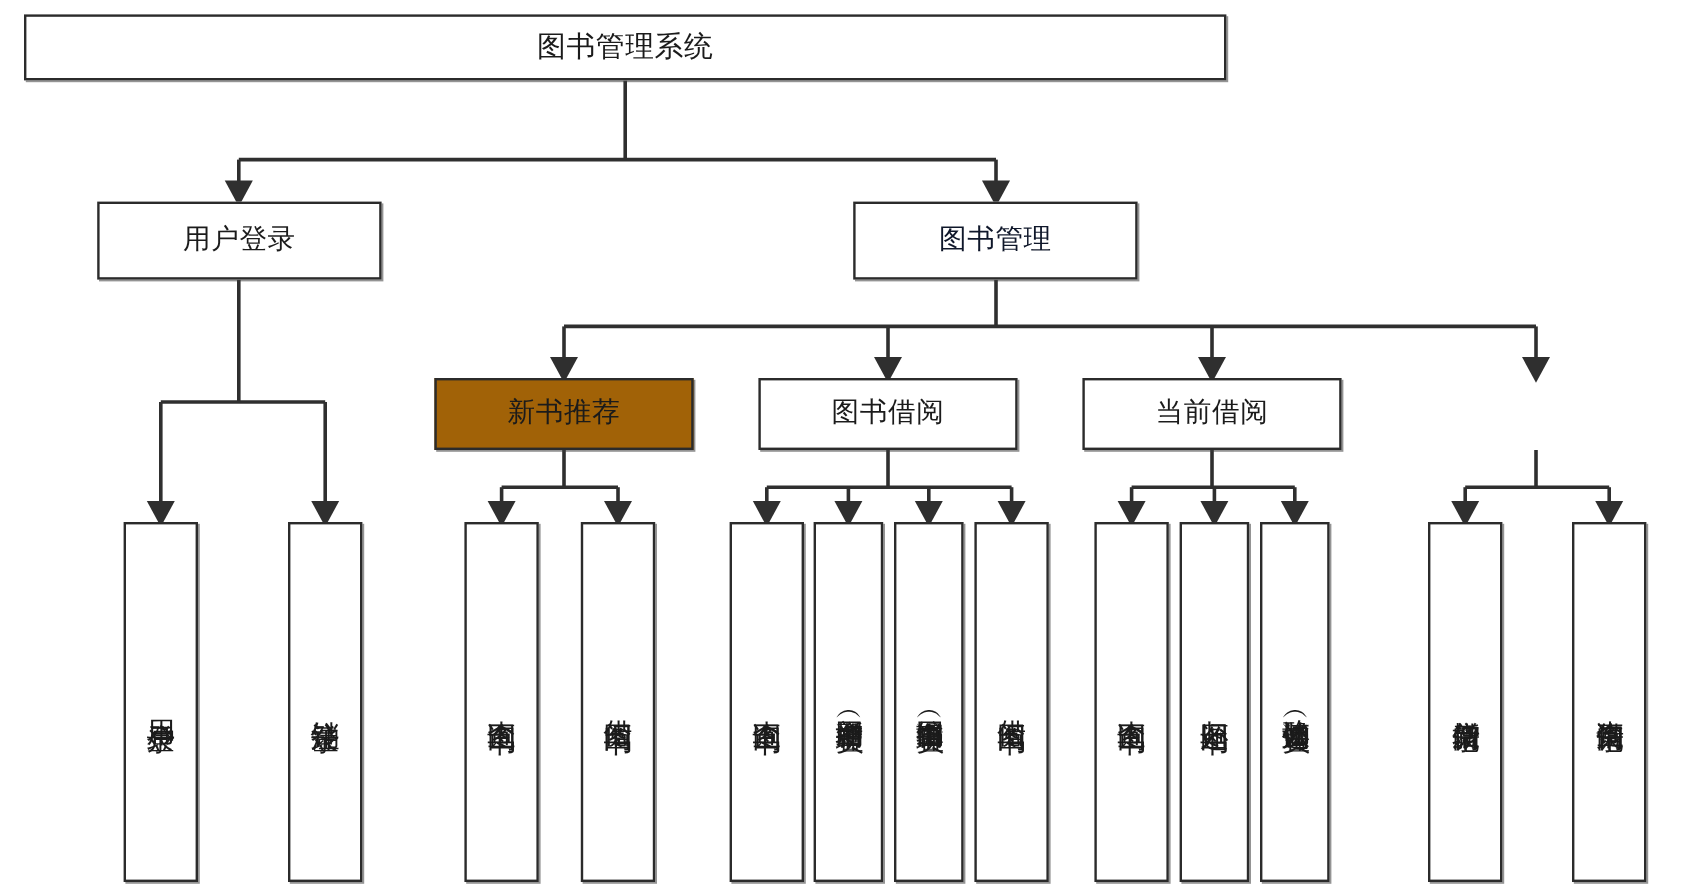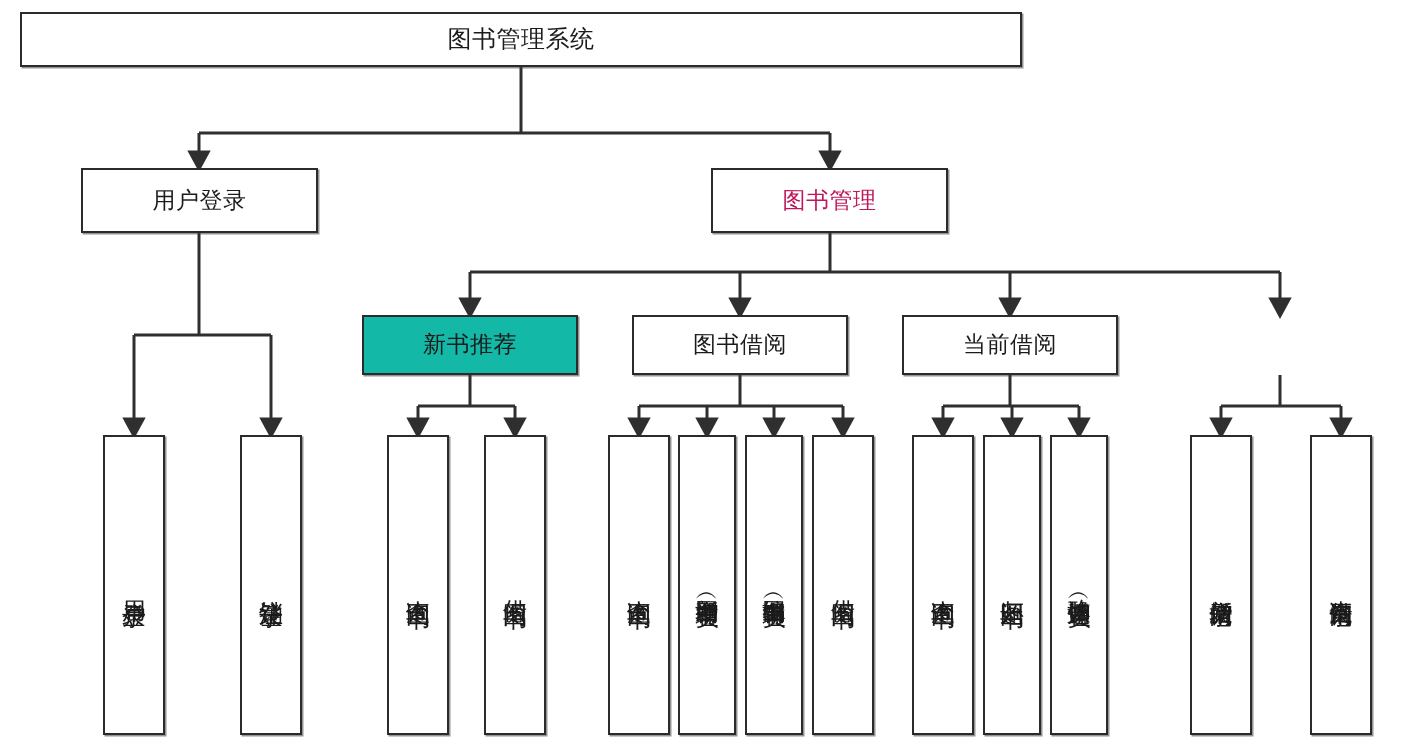--- a/index.html
+++ b/index.html
@@ -132,25 +132,25 @@
     </g>
   </svg>
 
   <div class="node horizontal root" style="left: 20px; top: 12px; width: 1002px; height: 55px; border-color: rgb(43, 43, 43); background: rgb(255, 255, 255); color: rgb(27, 27, 27);">
     <span class="node-label">图书管理系统</span>
   </div>
 
   <div class="node horizontal" style="left: 81px; top: 168px; width: 237px; height: 65px; border-color: rgb(43, 43, 43); background: rgb(255, 255, 255); color: rgb(27, 27, 27);">
     <span class="node-label">用户登录</span>
   </div>
-  <div class="node horizontal" style="left: 711px; top: 168px; width: 237px; height: 65px; border-color: rgb(43, 43, 43); background: rgb(255, 255, 255); color: #be185d;">
+  <div class="node horizontal" style="left: 711px; top: 168px; width: 237px; height: 65px; border-color: rgb(43, 43, 43); background: rgb(255, 255, 255); color: #0f172a;">
     <span class="node-label">图书管理</span>
   </div>
 
-  <div class="node horizontal" style="left: 362px; top: 315px; width: 216px; height: 60px; border-color: rgb(43, 43, 43); background: #14b8a6; color: rgb(27, 27, 27);">
+  <div class="node horizontal" style="left: 362px; top: 315px; width: 216px; height: 60px; border-color: rgb(43, 43, 43); background: #a16207; color: rgb(27, 27, 27);">
     <span class="node-label">新书推荐</span>
   </div>
   <div class="node horizontal" style="left: 902px; top: 315px; width: 216px; height: 60px; border-color: rgb(43, 43, 43); background: rgb(255, 255, 255); color: rgb(27, 27, 27);">
     <span class="node-label">当前借阅</span>
   </div>
   <div class="node horizontal" style="left: 632px; top: 315px; width: 216px; height: 60px; border-color: rgb(43, 43, 43); background: rgb(255, 255, 255); color: rgb(27, 27, 27);">
     <span class="node-label">图书借阅</span>
   </div>
 
   <div class="node vertical" style="left: 103px; top: 435px; width: 62px; height: 300px; border-color: rgb(43, 43, 43); background: rgb(255, 255, 255); color: rgb(27, 27, 27);">

